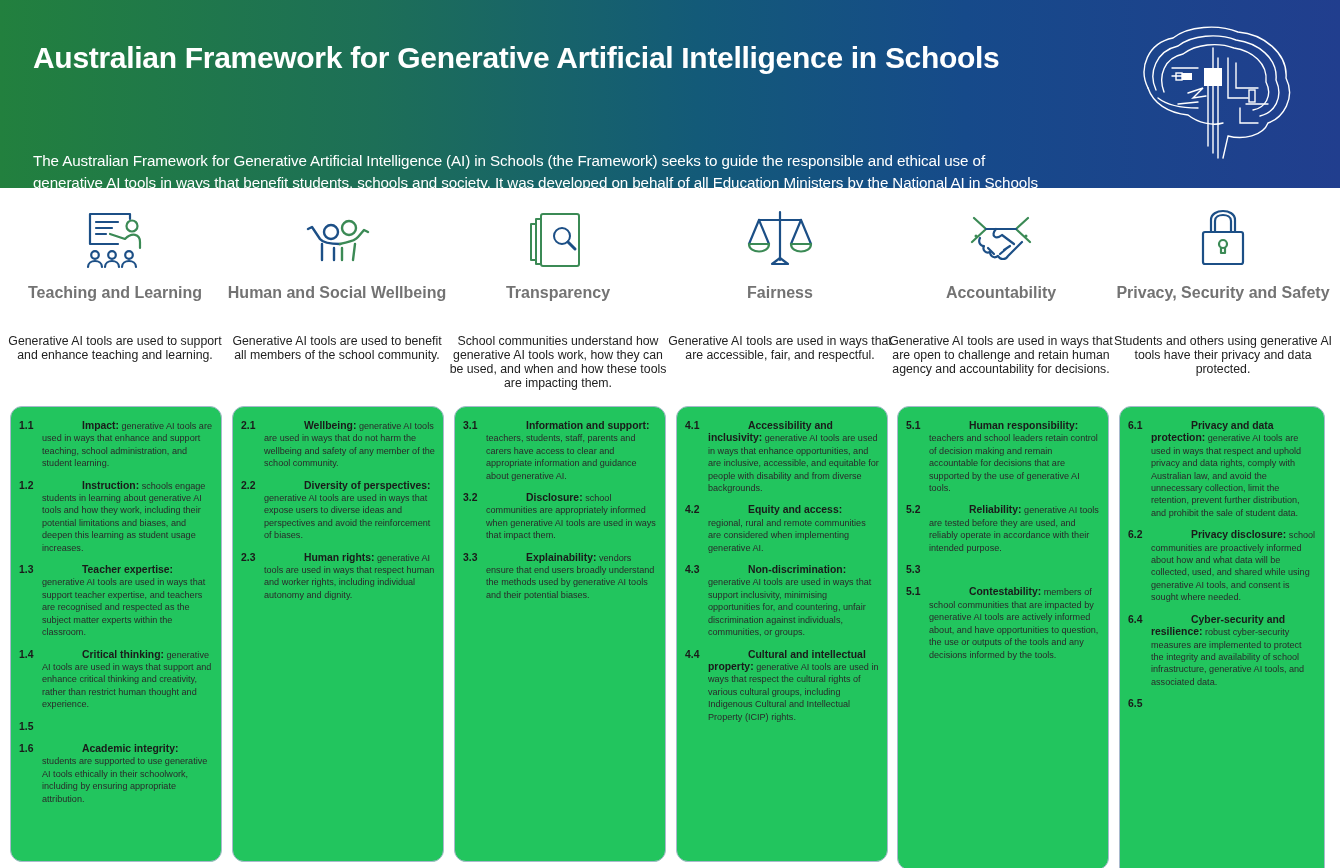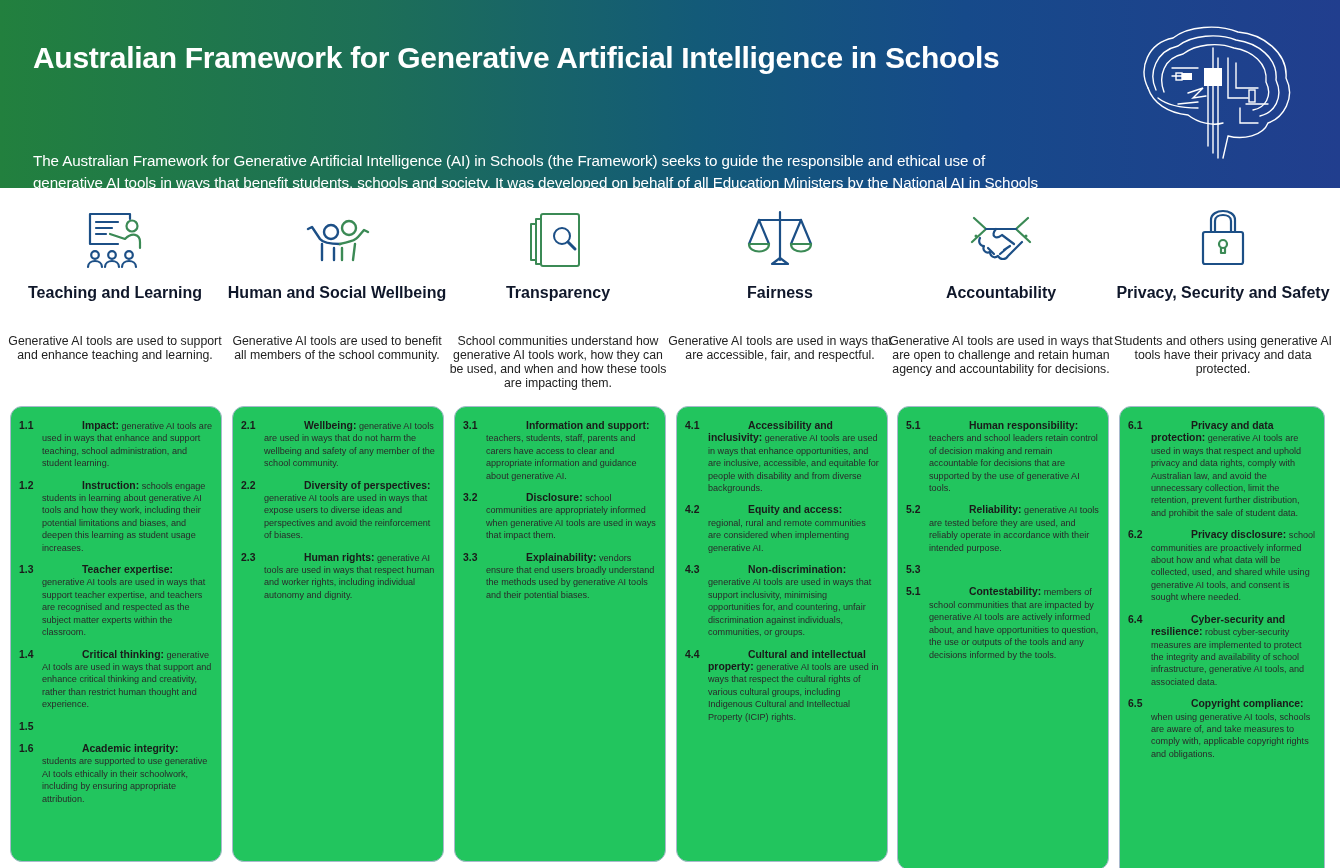--- a/index.html
+++ b/index.html
@@ -20,21 +20,21 @@
     position: absolute; left: 33px; top: 102px; width: 1020px;
     font-size: 15.2px; line-height: 22px; letter-spacing: -0.1px; margin-top: 48px;
   }
   .brain { position: absolute; left: 1128px; top: 18px; width: 172px; height: 150px; }
 
   .col { position: absolute; top: 196px; width: 212px; }
   .col .icon-wrap { position: absolute; top: 6px; left: 50%; transform: translateX(-50%); width: 70px; height: 70px; }
   .col .icon-wrap svg { width: 70px; height: 70px; }
   .col .title {
     position: absolute; top: 88px; left: -10px; right: -10px; text-align: center;
-    color: #0f172a; font-weight: bold; font-size: 16px; line-height: 17px;
+    color: #737373; font-weight: bold; font-size: 16px; line-height: 17px;
   }
   .col .summary {
     position: absolute; top: 138px; left: -6px; right: -6px; text-align: center;
     font-size: 12.3px; line-height: 14px; color: #222;
   }
   .box {
     position: absolute; top: 406px; width: 212px;
     border: 1.5px solid #a9b9cd; border-radius: 12px;
     padding: 13px 8px 10px 8px; background: #22c55e;
   }
@@ -258,15 +258,14 @@
   <div class="item">
       <span class="num">6.2</span>
       <span class="body"><span class="term">Privacy disclosure:</span> <span>school communities are proactively informed about how and what data will be collected, used, and shared while using generative AI tools, and consent is sought where needed.</span></span>
     </div>
   <div class="item">
       <span class="num">6.4</span>
       <span class="body"><span class="term">Cyber-security and resilience:</span> <span>robust cyber-security measures are implemented to protect the integrity and availability of school infrastructure, generative AI tools, and associated data.</span></span>
     </div>
   <div class="item">
       <span class="num">6.5</span>
-      <span class="body"><span class="term">Copyright compliance:</span> <span>when using generative AI tools, schools are aware of, and take measures to comply with, applicable copyright rights and obligations.</span></span>
     </div>
 </div>
 
 </body></html>

